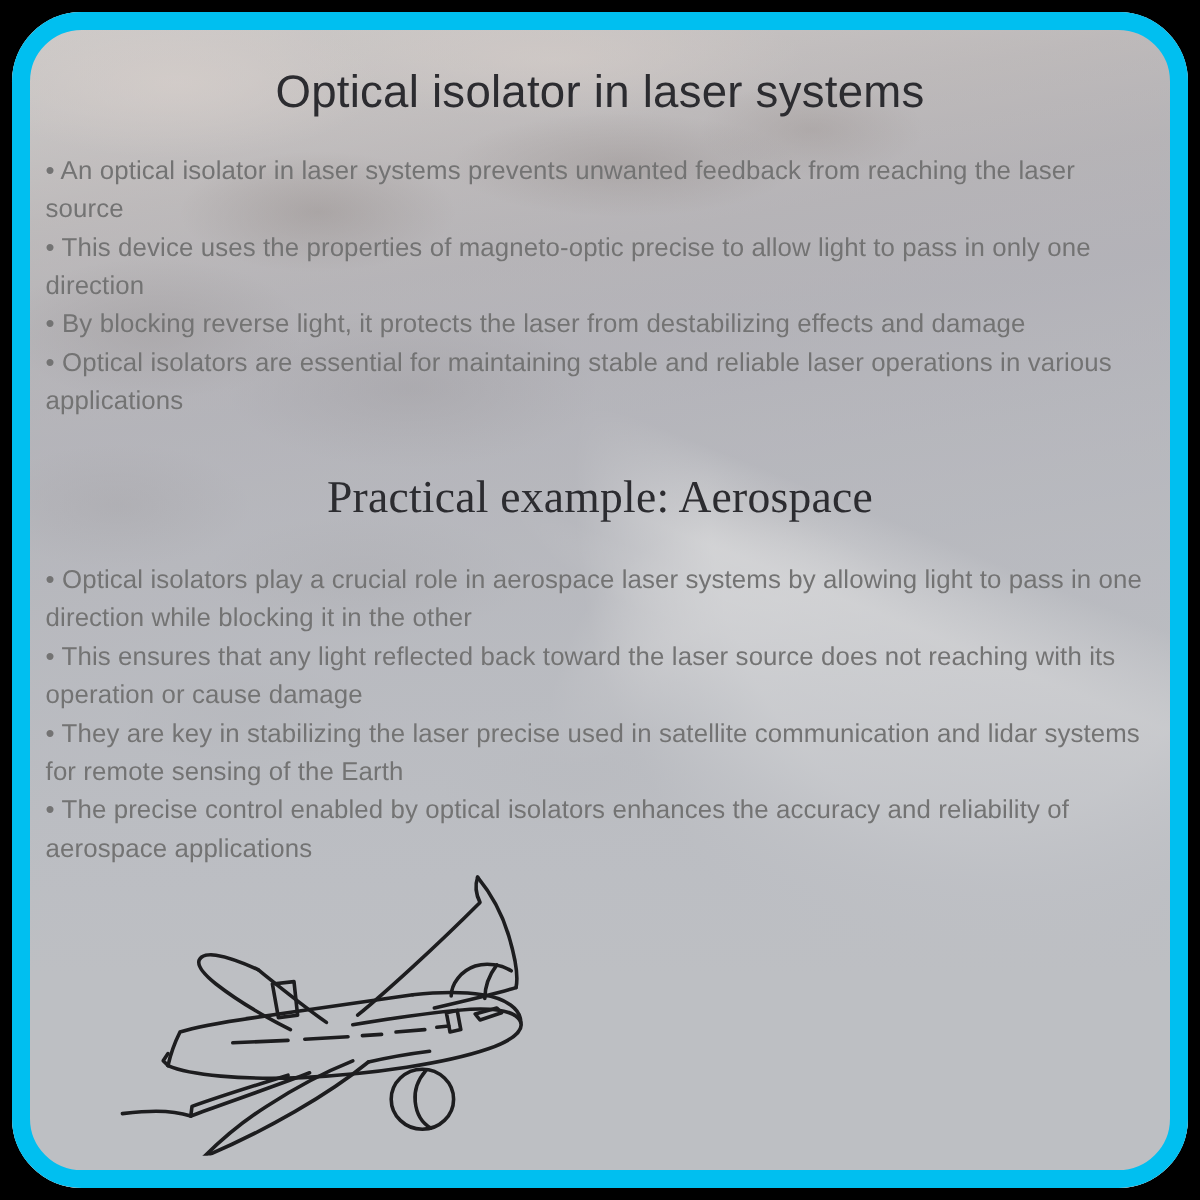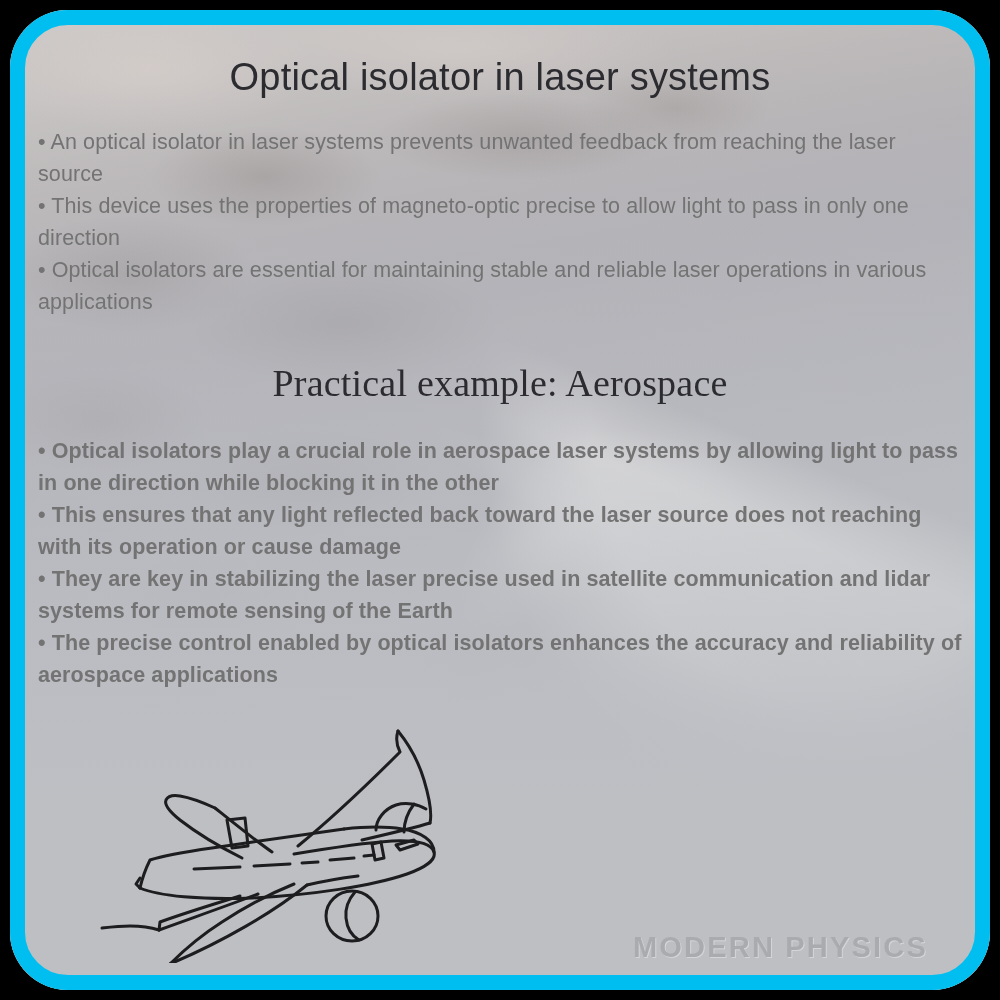--- a/index.html
+++ b/index.html
@@ -151,21 +151,21 @@
 
   #title-main { padding-top: 6px; }
   #title-sub  { padding-top: 42px; font-family: Liberation Serif, serif; }
 
   .bullet-list {
     margin: 0;
     padding: 0;
     list-style: none;
   }
   #bullets-main { margin-top: 24px; }
-  #bullets-sub  { margin-top: 28px; font-weight: bold; }
+  #bullets-sub  { margin-top: 28px; }
 
   .bullet-item {
     font-size: 21.5px;
     line-height: 32px;
     color: #737373;
     letter-spacing: 0.1px;
     margin: 0 0 0 0;
     text-indent: 0;
     padding-left: 0;
   }
@@ -219,20 +219,21 @@
 
   <div id="ring"></div>
 
   <div id="content">
 
     <h1 class="slide-title" id="title-main">Optical isolator in laser systems</h1>
 
     <ul class="bullet-list" id="bullets-main">
       <li class="bullet-item">An optical isolator in laser systems prevents unwanted feedback from reaching the laser source</li>
       <li class="bullet-item">This device uses the properties of magneto-optic precise to allow light to pass in only one direction</li>
+      <li class="bullet-item">By blocking reverse light, it protects the laser from destabilizing effects and damage</li>
       <li class="bullet-item">Optical isolators are essential for maintaining stable and reliable laser operations in various applications</li>
     </ul>
 
     <h2 class="slide-title" id="title-sub">Practical example: Aerospace</h2>
 
     <ul class="bullet-list" id="bullets-sub">
       <li class="bullet-item">Optical isolators play a crucial role in aerospace laser systems by allowing light to pass in one direction while blocking it in the other</li>
       <li class="bullet-item">This ensures that any light reflected back toward the laser source does not reaching with its operation or cause damage</li>
       <li class="bullet-item">They are key in stabilizing the laser precise used in satellite communication and lidar systems for remote sensing of the Earth</li>
       <li class="bullet-item">The precise control enabled by optical isolators enhances the accuracy and reliability of aerospace applications</li>
@@ -282,15 +283,14 @@
       <ellipse cx="290" cy="188" rx="26" ry="25"></ellipse>
       <path d="M293 164 C 286 172, 283 181, 284 190 C 285 200, 290 208, 297 212"></path>
 
       <path d="M364 81 C 356 76, 344 74, 334 77 C 322 81, 314 92, 314 102"></path>
       <path d="M352 76 C 346 84, 342 94, 342 104"></path>
 
       <path d="M78 160 L 74 156 L 78 150"></path>
     </svg>
   </div>
 
-  <div id="watermark">MODERN PHYSICS</div>
 
 </div>
 
 </body></html>

